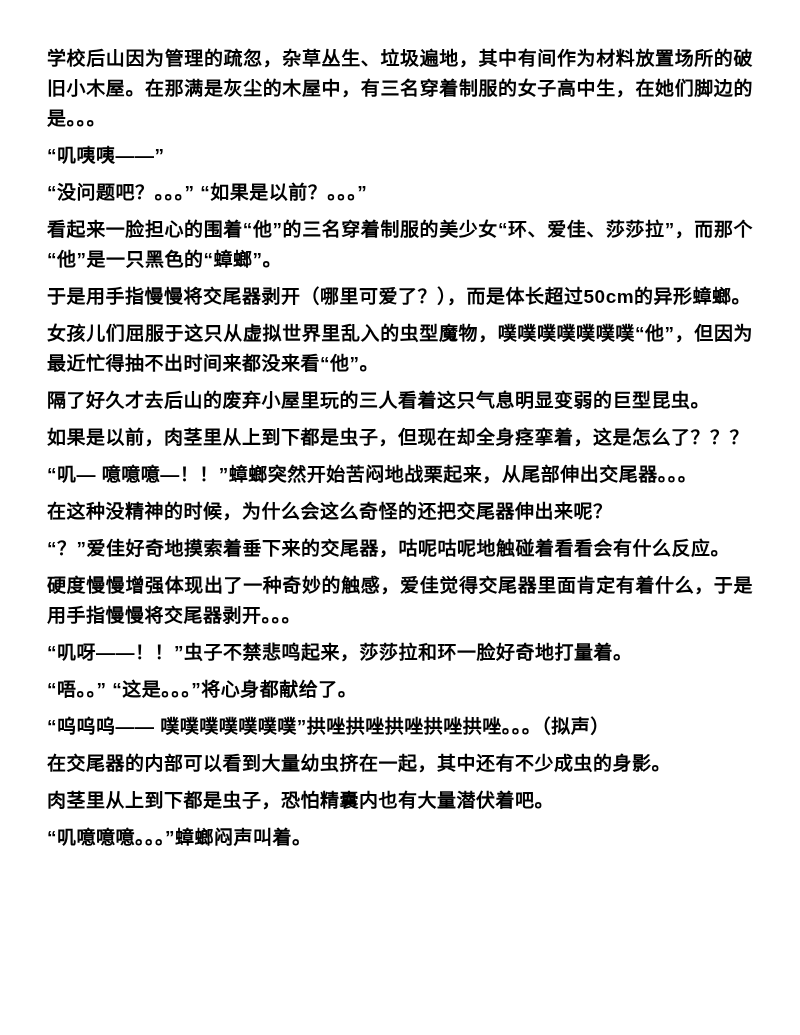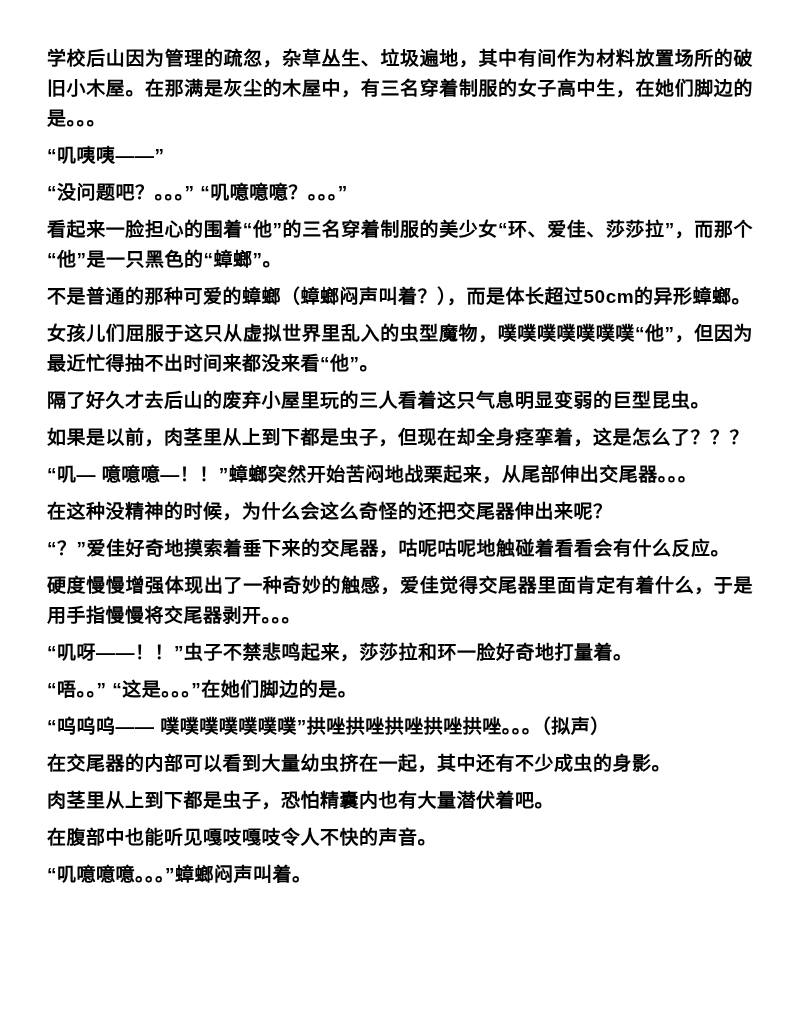--- a/index.html
+++ b/index.html
@@ -27,30 +27,29 @@
     margin: 0 0 7px 0;
     word-break: break-all;
   }
 </style>
 </head>
 <body>
 
 <div class="page">
   <p>学校后山因为管理的疏忽，杂草丛生、垃圾遍地，其中有间作为材料放置场所的破旧小木屋。在那满是灰尘的木屋中，有三名穿着制服的女子高中生，在她们脚边的是。。。</p>
   <p>“叽咦咦——”</p>
-  <p>“没问题吧？。。。” “叽噫噫噫？。。。”</p>
+  <p>“没问题吧？。。。” “如果是以前？。。。”</p>
   <p>看起来一脸担心的围着“他”的三名穿着制服的美少女“环、爱佳、莎莎拉”，而那个“他”是一只黑色的“蟑螂”。</p>
-  <p>不是普通的那种可爱的蟑螂（蟑螂闷声叫着？），而是体长超过50cm的异形蟑螂。</p>
+  <p>于是用手指慢慢将交尾器剥开（哪里可爱了？），而是体长超过50cm的异形蟑螂。</p>
   <p>女孩儿们屈服于这只从虚拟世界里乱入的虫型魔物，噗噗噗噗噗噗噗“他”，但因为最近忙得抽不出时间来都没来看“他”。</p>
   <p>隔了好久才去后山的废弃小屋里玩的三人看着这只气息明显变弱的巨型昆虫。</p>
   <p>如果是以前，肉茎里从上到下都是虫子，但现在却全身痉挛着，这是怎么了？？？</p>
   <p>“叽— 噫噫噫—！！”蟑螂突然开始苦闷地战栗起来，从尾部伸出交尾器。。。</p>
   <p>在这种没精神的时候，为什么会这么奇怪的还把交尾器伸出来呢？</p>
   <p>“？”爱佳好奇地摸索着垂下来的交尾器，咕呢咕呢地触碰着看看会有什么反应。</p>
   <p>硬度慢慢增强体现出了一种奇妙的触感，爱佳觉得交尾器里面肯定有着什么，于是用手指慢慢将交尾器剥开。。。</p>
   <p>“叽呀——！！”虫子不禁悲鸣起来，莎莎拉和环一脸好奇地打量着。</p>
-  <p>“唔。。” “这是。。。”在她们脚边的是。</p>
+  <p>“唔。。” “这是。。。”将心身都献给了。</p>
   <p>“呜呜呜—— 噗噗噗噗噗噗噗”拱唑拱唑拱唑拱唑拱唑。。。（拟声）</p>
   <p>在交尾器的内部可以看到大量幼虫挤在一起，其中还有不少成虫的身影。</p>
   <p>肉茎里从上到下都是虫子，恐怕精囊内也有大量潜伏着吧。</p>
-  <p>在腹部中也能听见嘎吱嘎吱令人不快的声音。</p>
   <p>“叽噫噫噫。。。”蟑螂闷声叫着。</p>
 </div>
 
 </body></html>

